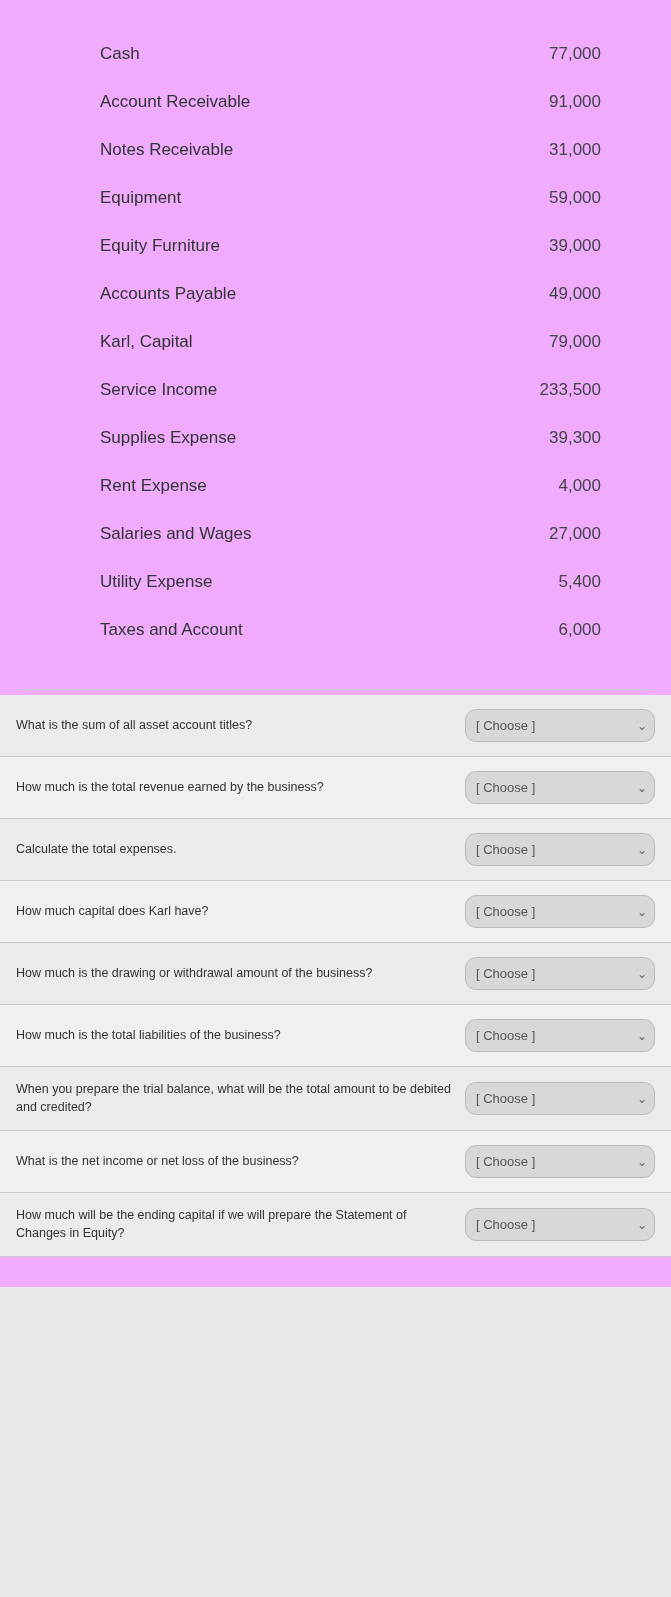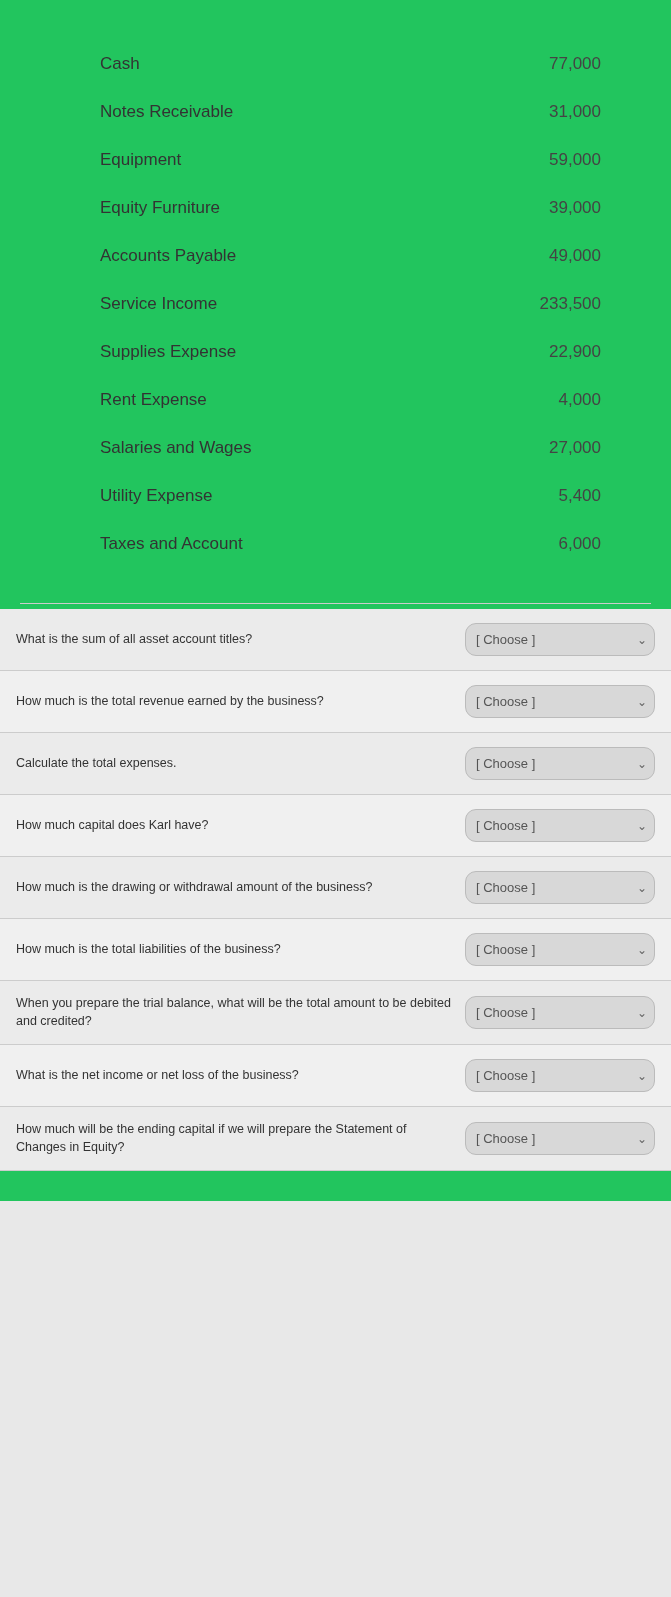--- a/index.html
+++ b/index.html
@@ -3,22 +3,22 @@
   <meta charset="utf-8">
   <style>
     * { box-sizing: border-box; margin: 0; padding: 0; }
     body {
       background-color: #e8e8e8;
       font-family: -apple-system, BlinkMacSystemFont, 'Helvetica Neue', Arial, sans-serif;
       width: 671px;
       min-height: 1597px;
     }
     .page {
-      background-color: #22c55e;
-      padding: 30px 0 30px 0;
+      background-color: #f0abfc;
+      padding: 20px 0 30px 0;
     }
     .accounts-section {
       padding: 10px 40px 30px 40px;
     }
     .account-row {
       display: flex;
       justify-content: space-between;
       align-items: center;
       padding: 14px 30px 14px 60px;
     }
@@ -90,42 +90,50 @@
 <body>
 
 <div class="page">
   <div class="accounts-section">
 
   <div class="account-row">
         <span class="account-name">Cash</span>
         <span class="account-value">77,000</span>
       </div>
       <div class="account-row">
+        <span class="account-name">Account Receivable</span>
+        <span class="account-value">91,000</span>
+      </div>
+      <div class="account-row">
         <span class="account-name">Notes Receivable</span>
         <span class="account-value">31,000</span>
       </div>
       <div class="account-row">
         <span class="account-name">Equipment</span>
         <span class="account-value">59,000</span>
       </div>
       <div class="account-row">
         <span class="account-name">Equity Furniture</span>
         <span class="account-value">39,000</span>
       </div>
       <div class="account-row">
         <span class="account-name">Accounts Payable</span>
         <span class="account-value">49,000</span>
       </div>
       <div class="account-row">
+        <span class="account-name">Karl, Capital</span>
+        <span class="account-value">79,000</span>
+      </div>
+      <div class="account-row">
         <span class="account-name">Service Income</span>
         <span class="account-value">233,500</span>
       </div>
       <div class="account-row">
         <span class="account-name">Supplies Expense</span>
-        <span class="account-value">22,900</span>
+        <span class="account-value">39,300</span>
       </div>
       <div class="account-row">
         <span class="account-name">Rent Expense</span>
         <span class="account-value">4,000</span>
       </div>
       <div class="account-row">
         <span class="account-name">Salaries and Wages</span>
         <span class="account-value">27,000</span>
       </div>
       <div class="account-row">

